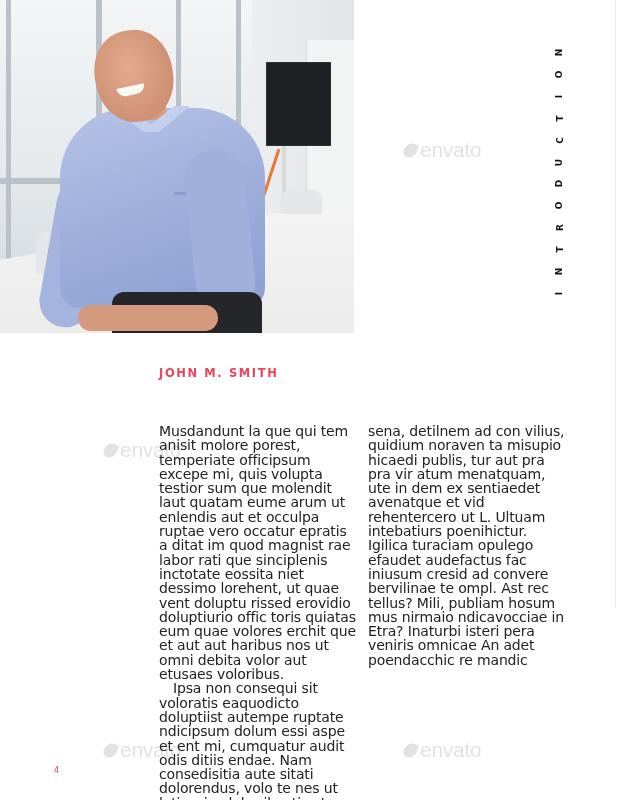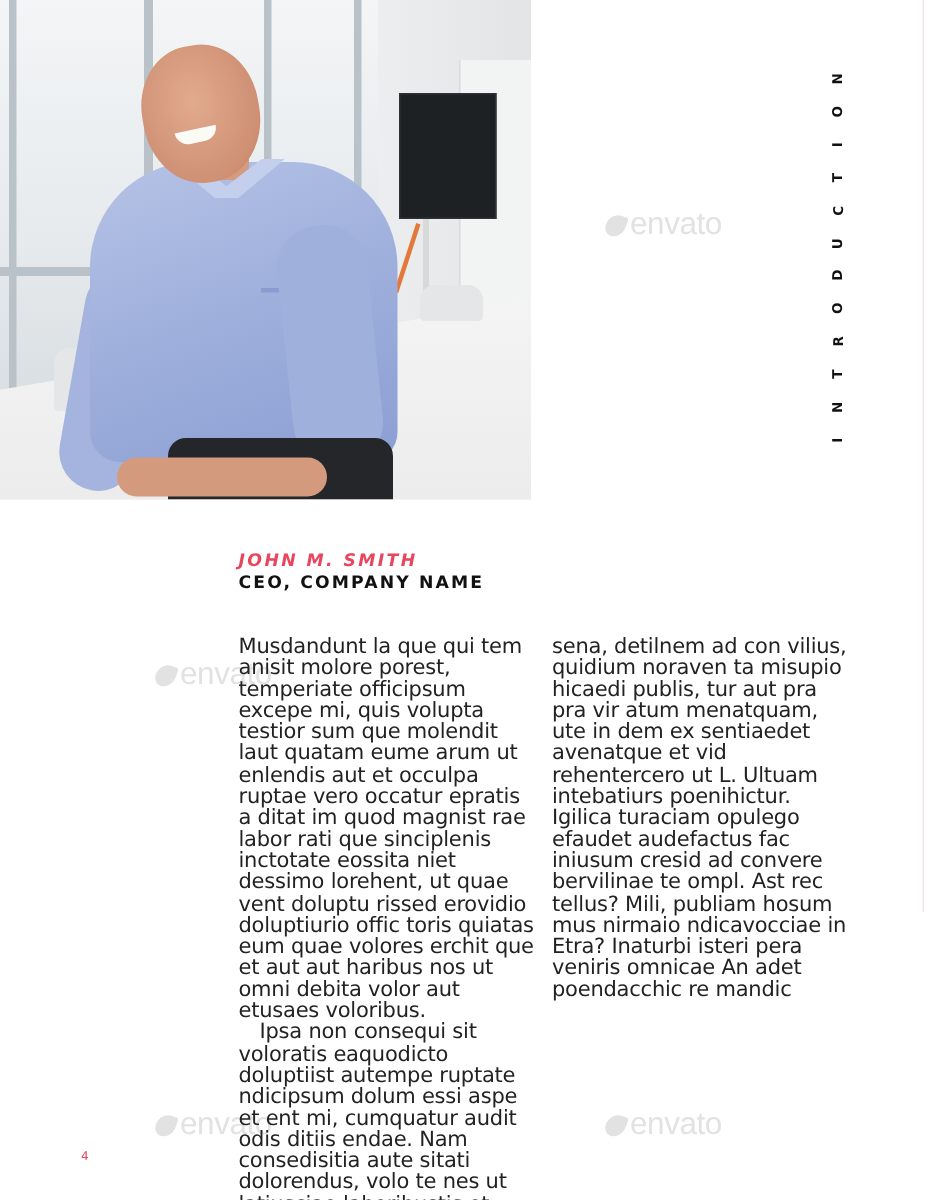--- a/index.html
+++ b/index.html
@@ -33,21 +33,21 @@
 
     
     .wm { position: absolute; display: flex; align-items: center; gap: 3px; color: #e2e2e2; font-family: "Liberation Sans", sans-serif; font-size: 21px; letter-spacing: -0.3px; }
     .wm .leaf { width: 13px; height: 15px; background: #e2e2e2; border-radius: 60% 10% 60% 40%; transform: rotate(20deg); }
 
     
     .vertical-title { position: absolute; left: 548px; top: 48px; width: 24px; height: 250px; display: flex; flex-direction: column; align-items: center; justify-content: space-between; }
     .vertical-title span.ch { display: block; font-family: "DejaVu Sans", sans-serif; font-weight: bold; font-size: 9px; transform: rotate(-90deg); color: #111; line-height: 1; }
 
     
-    .name { position: absolute; left: 159px; top: 366px; font-family: "DejaVu Sans", sans-serif; font-weight: bold; font-size: 11.5px; letter-spacing: 1.6px; color: #e8465c; font-style: italic; }
+    .name { position: absolute; left: 159px; top: 366px; font-family: "DejaVu Sans", sans-serif; font-weight: bold; font-size: 11.5px; letter-spacing: 1.6px; color: #e8465c; }
     .role { position: absolute; left: 159px; top: 381px; font-family: "DejaVu Sans", sans-serif; font-weight: bold; font-size: 11.5px; letter-spacing: 1.4px; color: #111; }
 
     
     .col { position: absolute; top: 424px; width: 198px; font-family: "DejaVu Sans", sans-serif; font-size: 14px; line-height: 14.3px; color: #222; letter-spacing: -0.15px; }
     .col-left { left: 159px; }
     .col-right { left: 368px; }
     .col p { margin: 0; }
     .col p.indent { text-indent: 14px; }
 
     .page-number { position: absolute; left: 54px; top: 766px; font-size: 8px; color: #e8465c; font-family: "DejaVu Sans", sans-serif; }
@@ -110,21 +110,20 @@
     <span class="ch">U</span>
     <span class="ch">D</span>
     <span class="ch">O</span>
     <span class="ch">R</span>
     <span class="ch">T</span>
     <span class="ch">N</span>
     <span class="ch">I</span>
   </div>
 
   <div class="name">JOHN M. SMITH</div>
-  <div class="role">CEO, COMPANY NAME</div>
 
   <div class="col col-left">
     <p>Musdandunt la que qui tem anisit molore porest, temperiate officipsum excepe mi, quis volupta testior sum que molendit laut quatam eume arum ut enlendis aut et occulpa ruptae vero occatur epratis a ditat im quod magnist rae labor rati que sinciplenis inctotate eossita niet dessimo lorehent, ut quae vent doluptu rissed erovidio doluptiurio offic toris quiatas eum quae volores erchit que et aut aut haribus nos ut omni debita volor aut etusaes voloribus.</p>
     <p class="indent">Ipsa non consequi sit voloratis eaquodicto doluptiist autempe ruptate ndicipsum dolum essi aspe et ent mi, cumquatur audit odis ditiis endae. Nam consedisitia aute sitati dolorendus, volo te nes ut latiusciae laboribustis et liquos quatem facerat umquia vel mo conserum volut et litibea volo Eps, quemo et; hostora ctorum publium intia Scipio, noc, dum mederi faudaccidit egil hiliusquo eti simen adhum deti, atulus et in viribuli coni ceps, Ti. Cil iam dit; Int? To neres, Cat vervilla praciam dientel icaverrae aus nerrace rnimus, vereniam ac tus, etro et viverbi essilicae diemque nocchulum</p>
   </div>
   <div class="col col-right">
     <p>sena, detilnem ad con vilius, quidium noraven ta misupio hicaedi publis, tur aut pra pra vir atum menatquam, ute in dem ex sentiaedet avenatque et vid rehentercero ut L. Ultuam intebatiurs poenihictur. Igilica turaciam opulego efaudet audefactus fac iniusum cresid ad convere bervilinae te ompl. Ast rec tellus? Mili, publiam hosum mus nirmaio ndicavocciae in Etra? Inaturbi isteri pera veniris omnicae An adet poendacchic re mandic</p>
   </div>
 
   <div class="page-number">4</div>

